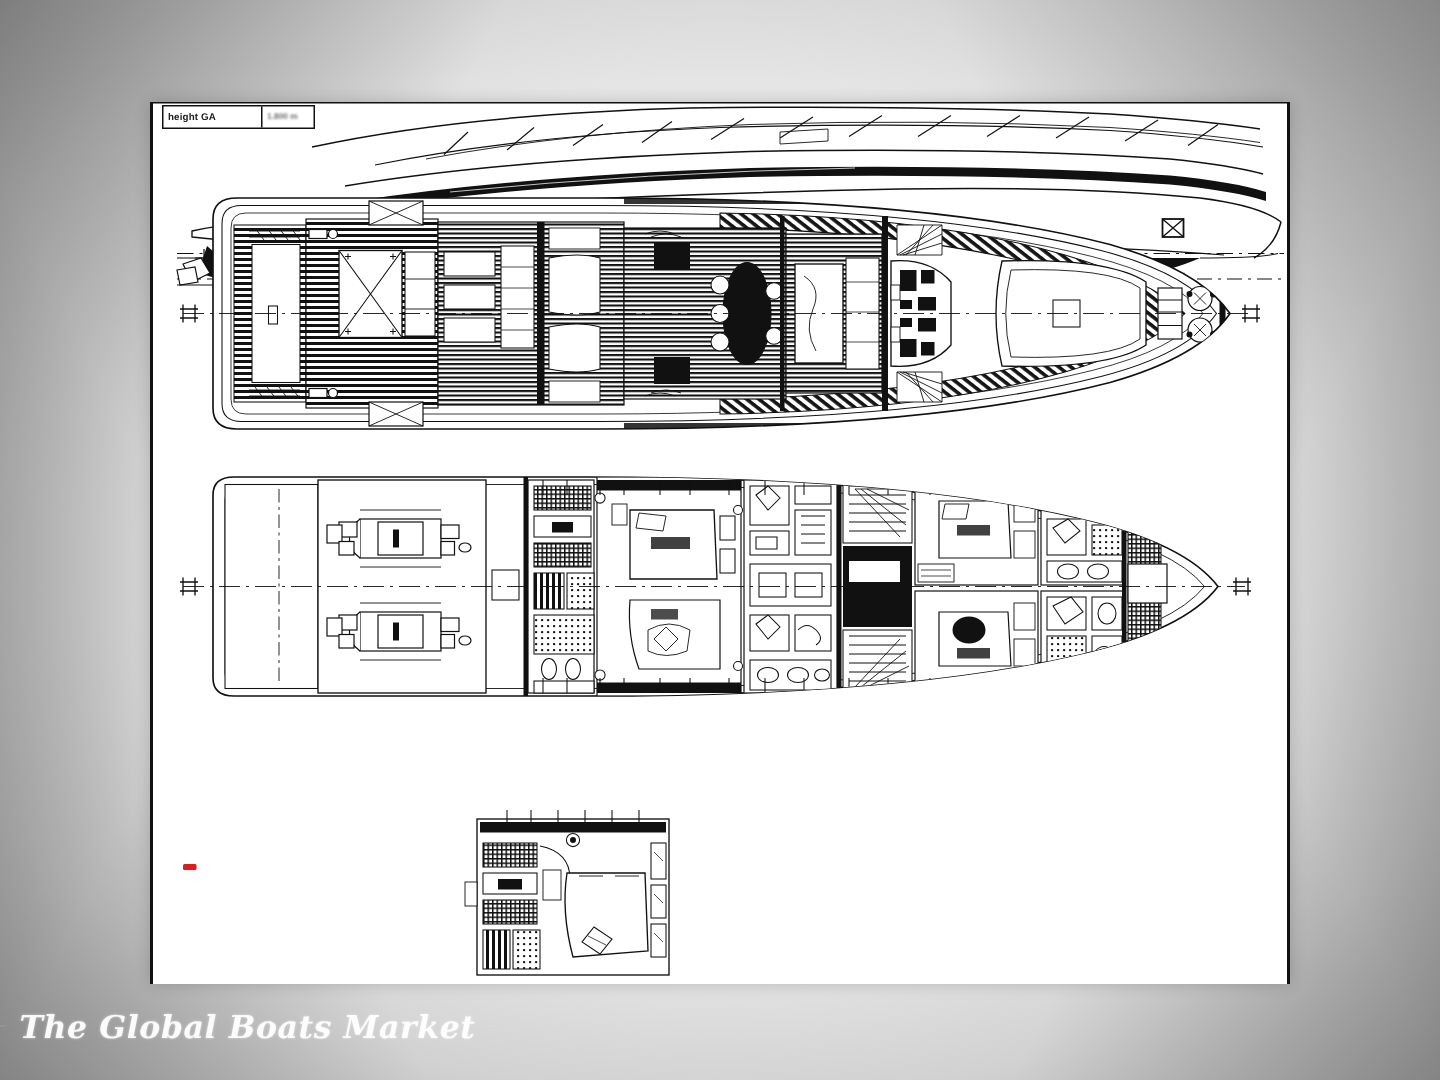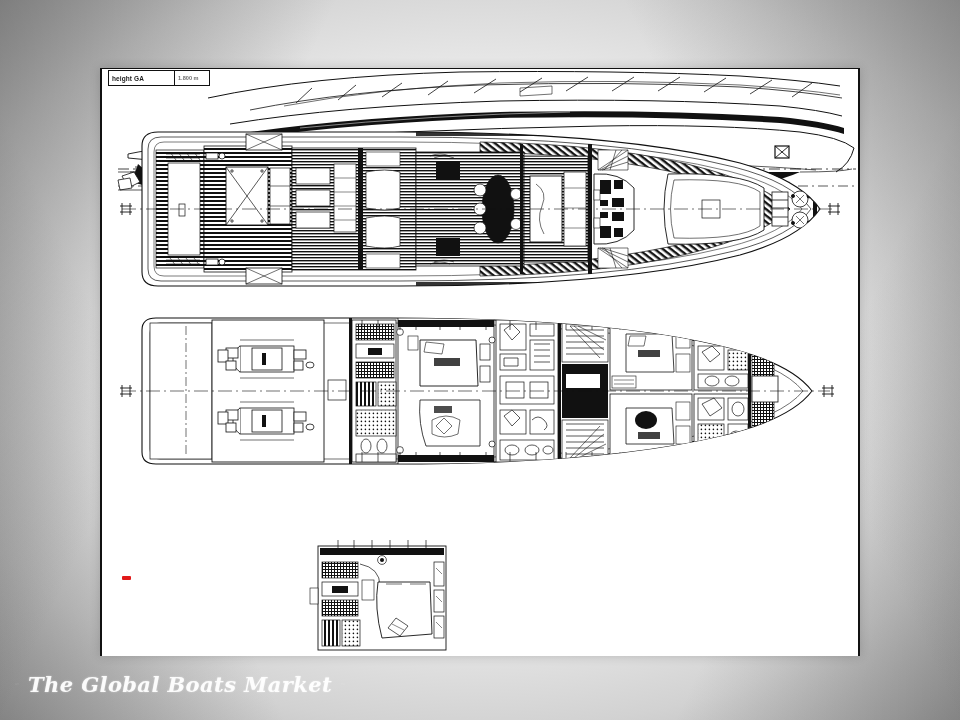--- a/index.html
+++ b/index.html
@@ -54,21 +54,21 @@
   .sheet-svg{position:absolute;left:0;top:0;width:760px;height:588px;overflow:visible;}
 
   
   #red-mark{
     position:absolute;left:22px;top:508px;width:9px;height:4px;
     background:#e11a1a;border-radius:1px;filter:blur(.4px);
   }
 
   
   #watermark{
-    position:absolute;left:15px;bottom:14px;width:330px;height:44px;
+    position:absolute;left:0;bottom:14px;width:330px;height:44px;
     display:flex;align-items:center;justify-content:center;gap:9px;
     pointer-events:none;
   }
   #watermark .wm-text{
     font-family:"DejaVu Serif",serif;
     font-style:italic;font-weight:700;font-size:21px;
     color:rgba(255,255,255,.92);
     letter-spacing:.4px;
     text-shadow:0 0 2px rgba(255,255,255,.5);
     white-space:nowrap;

